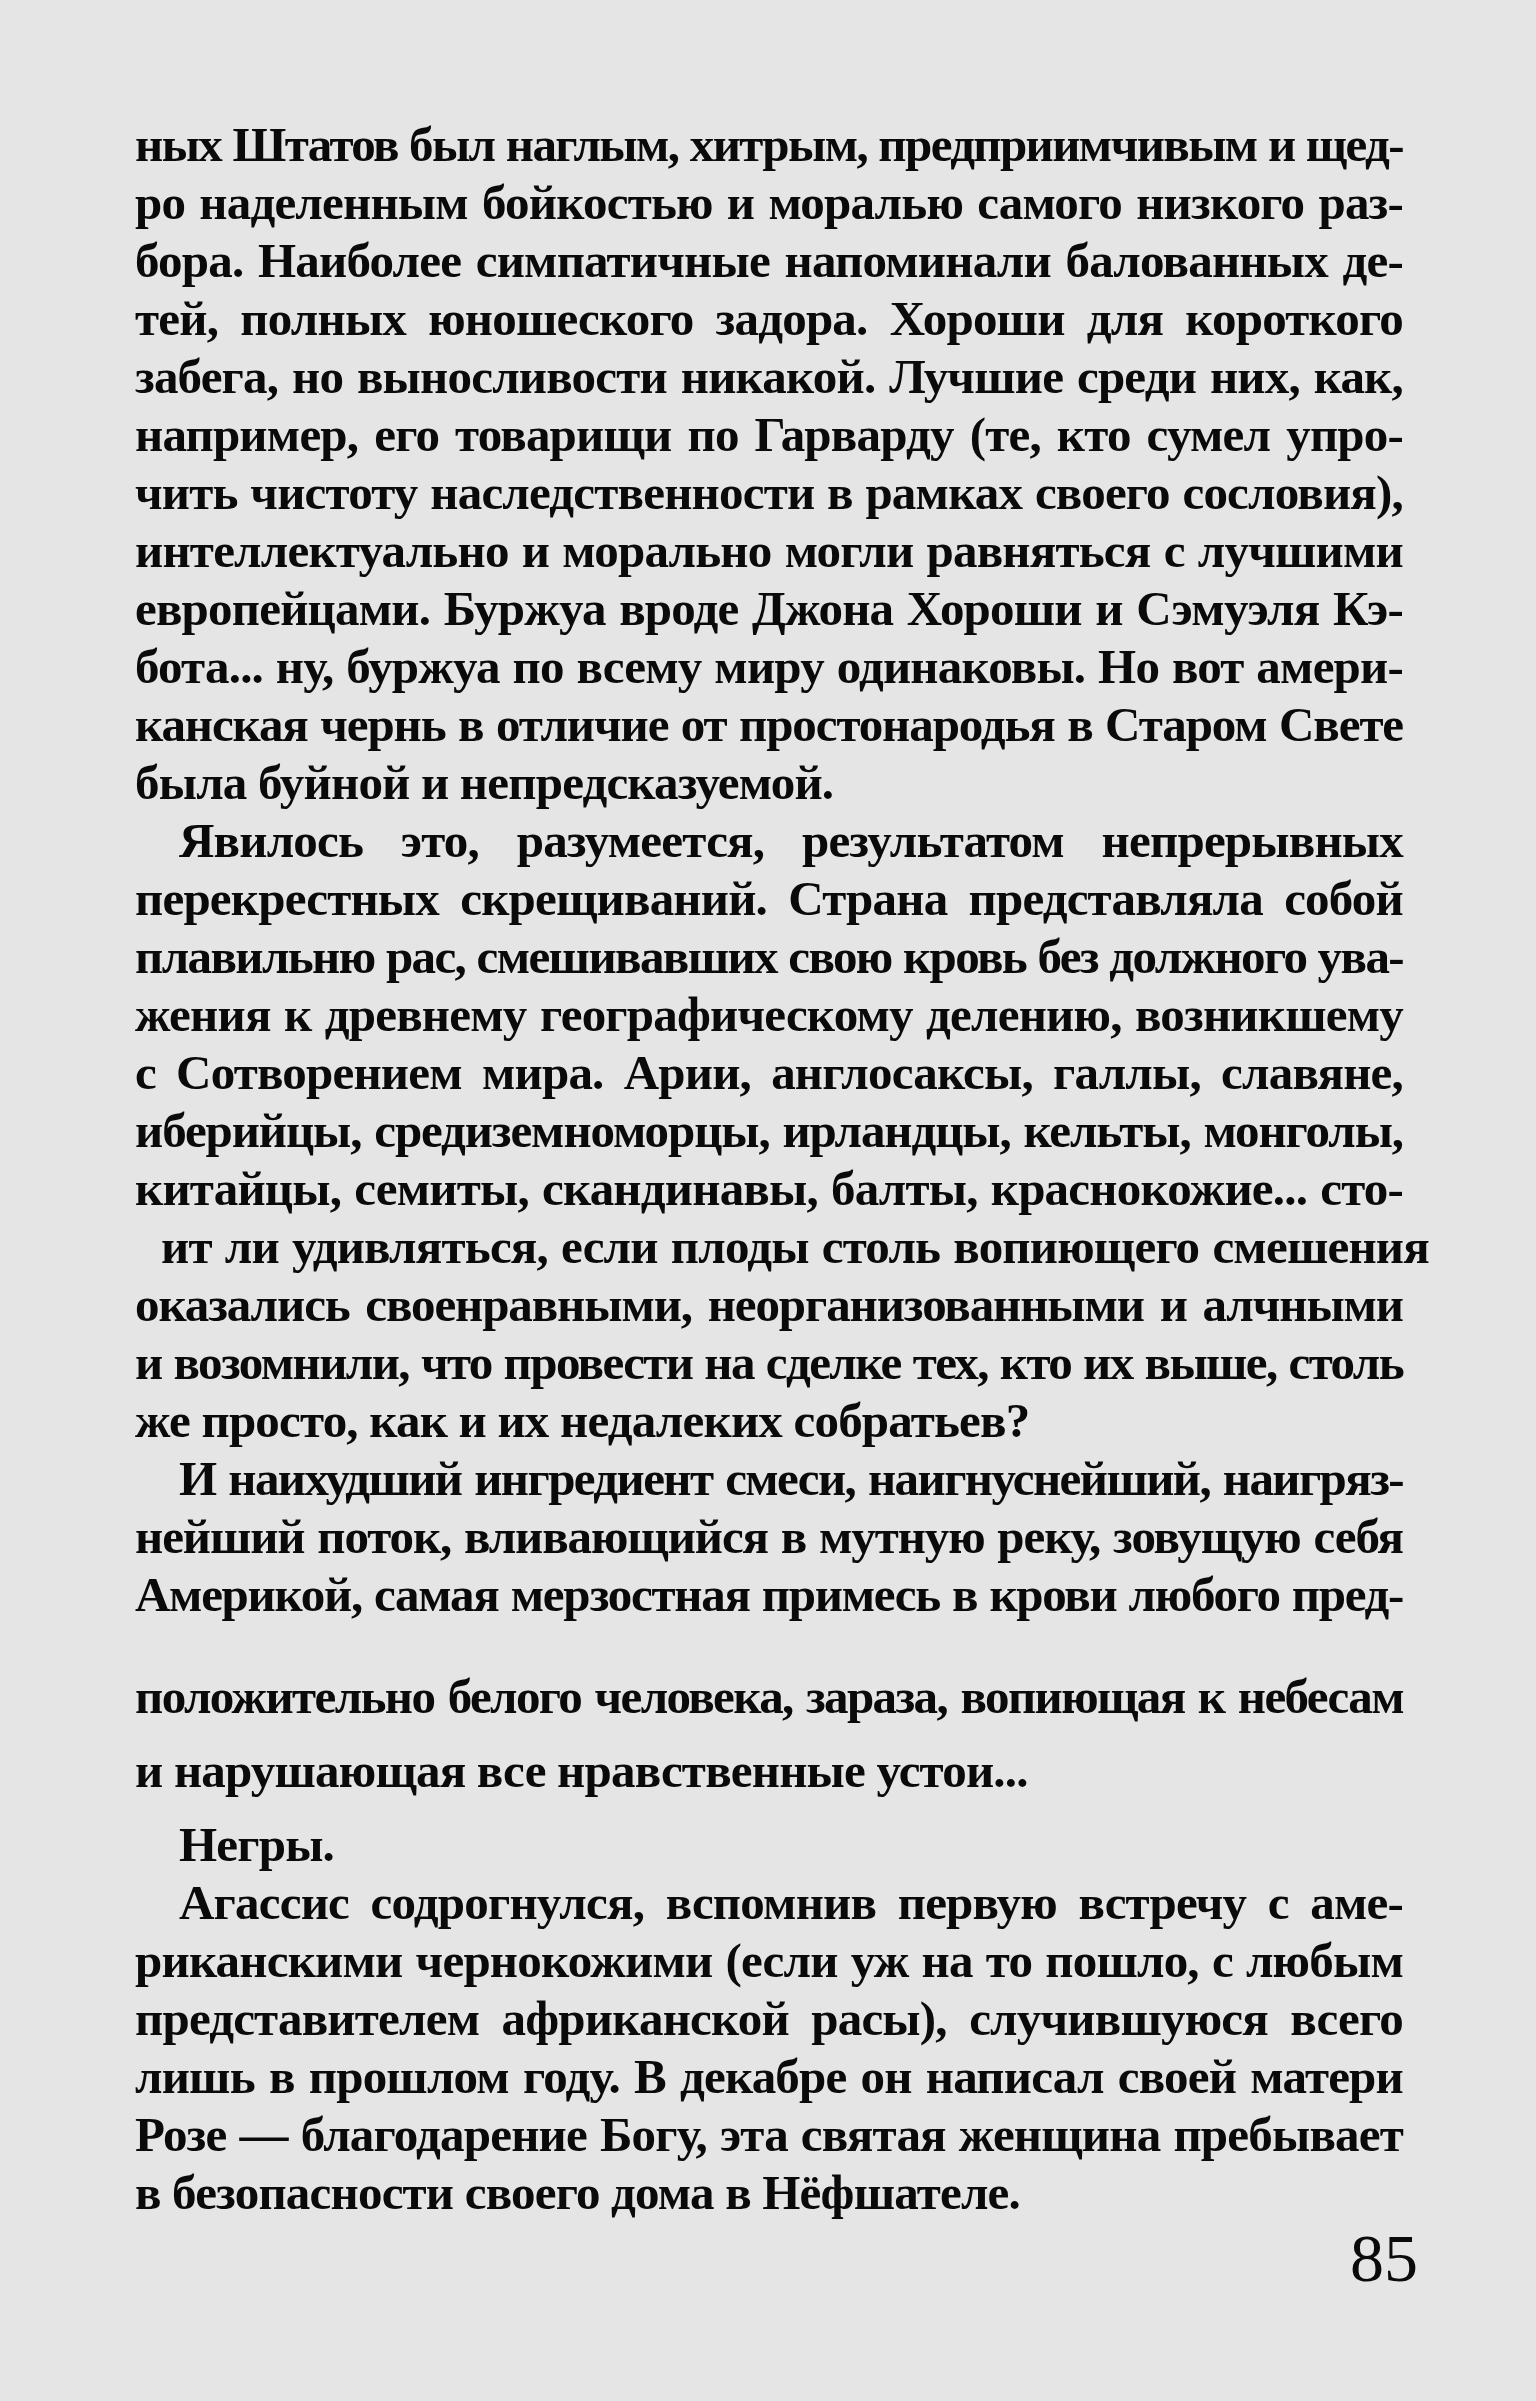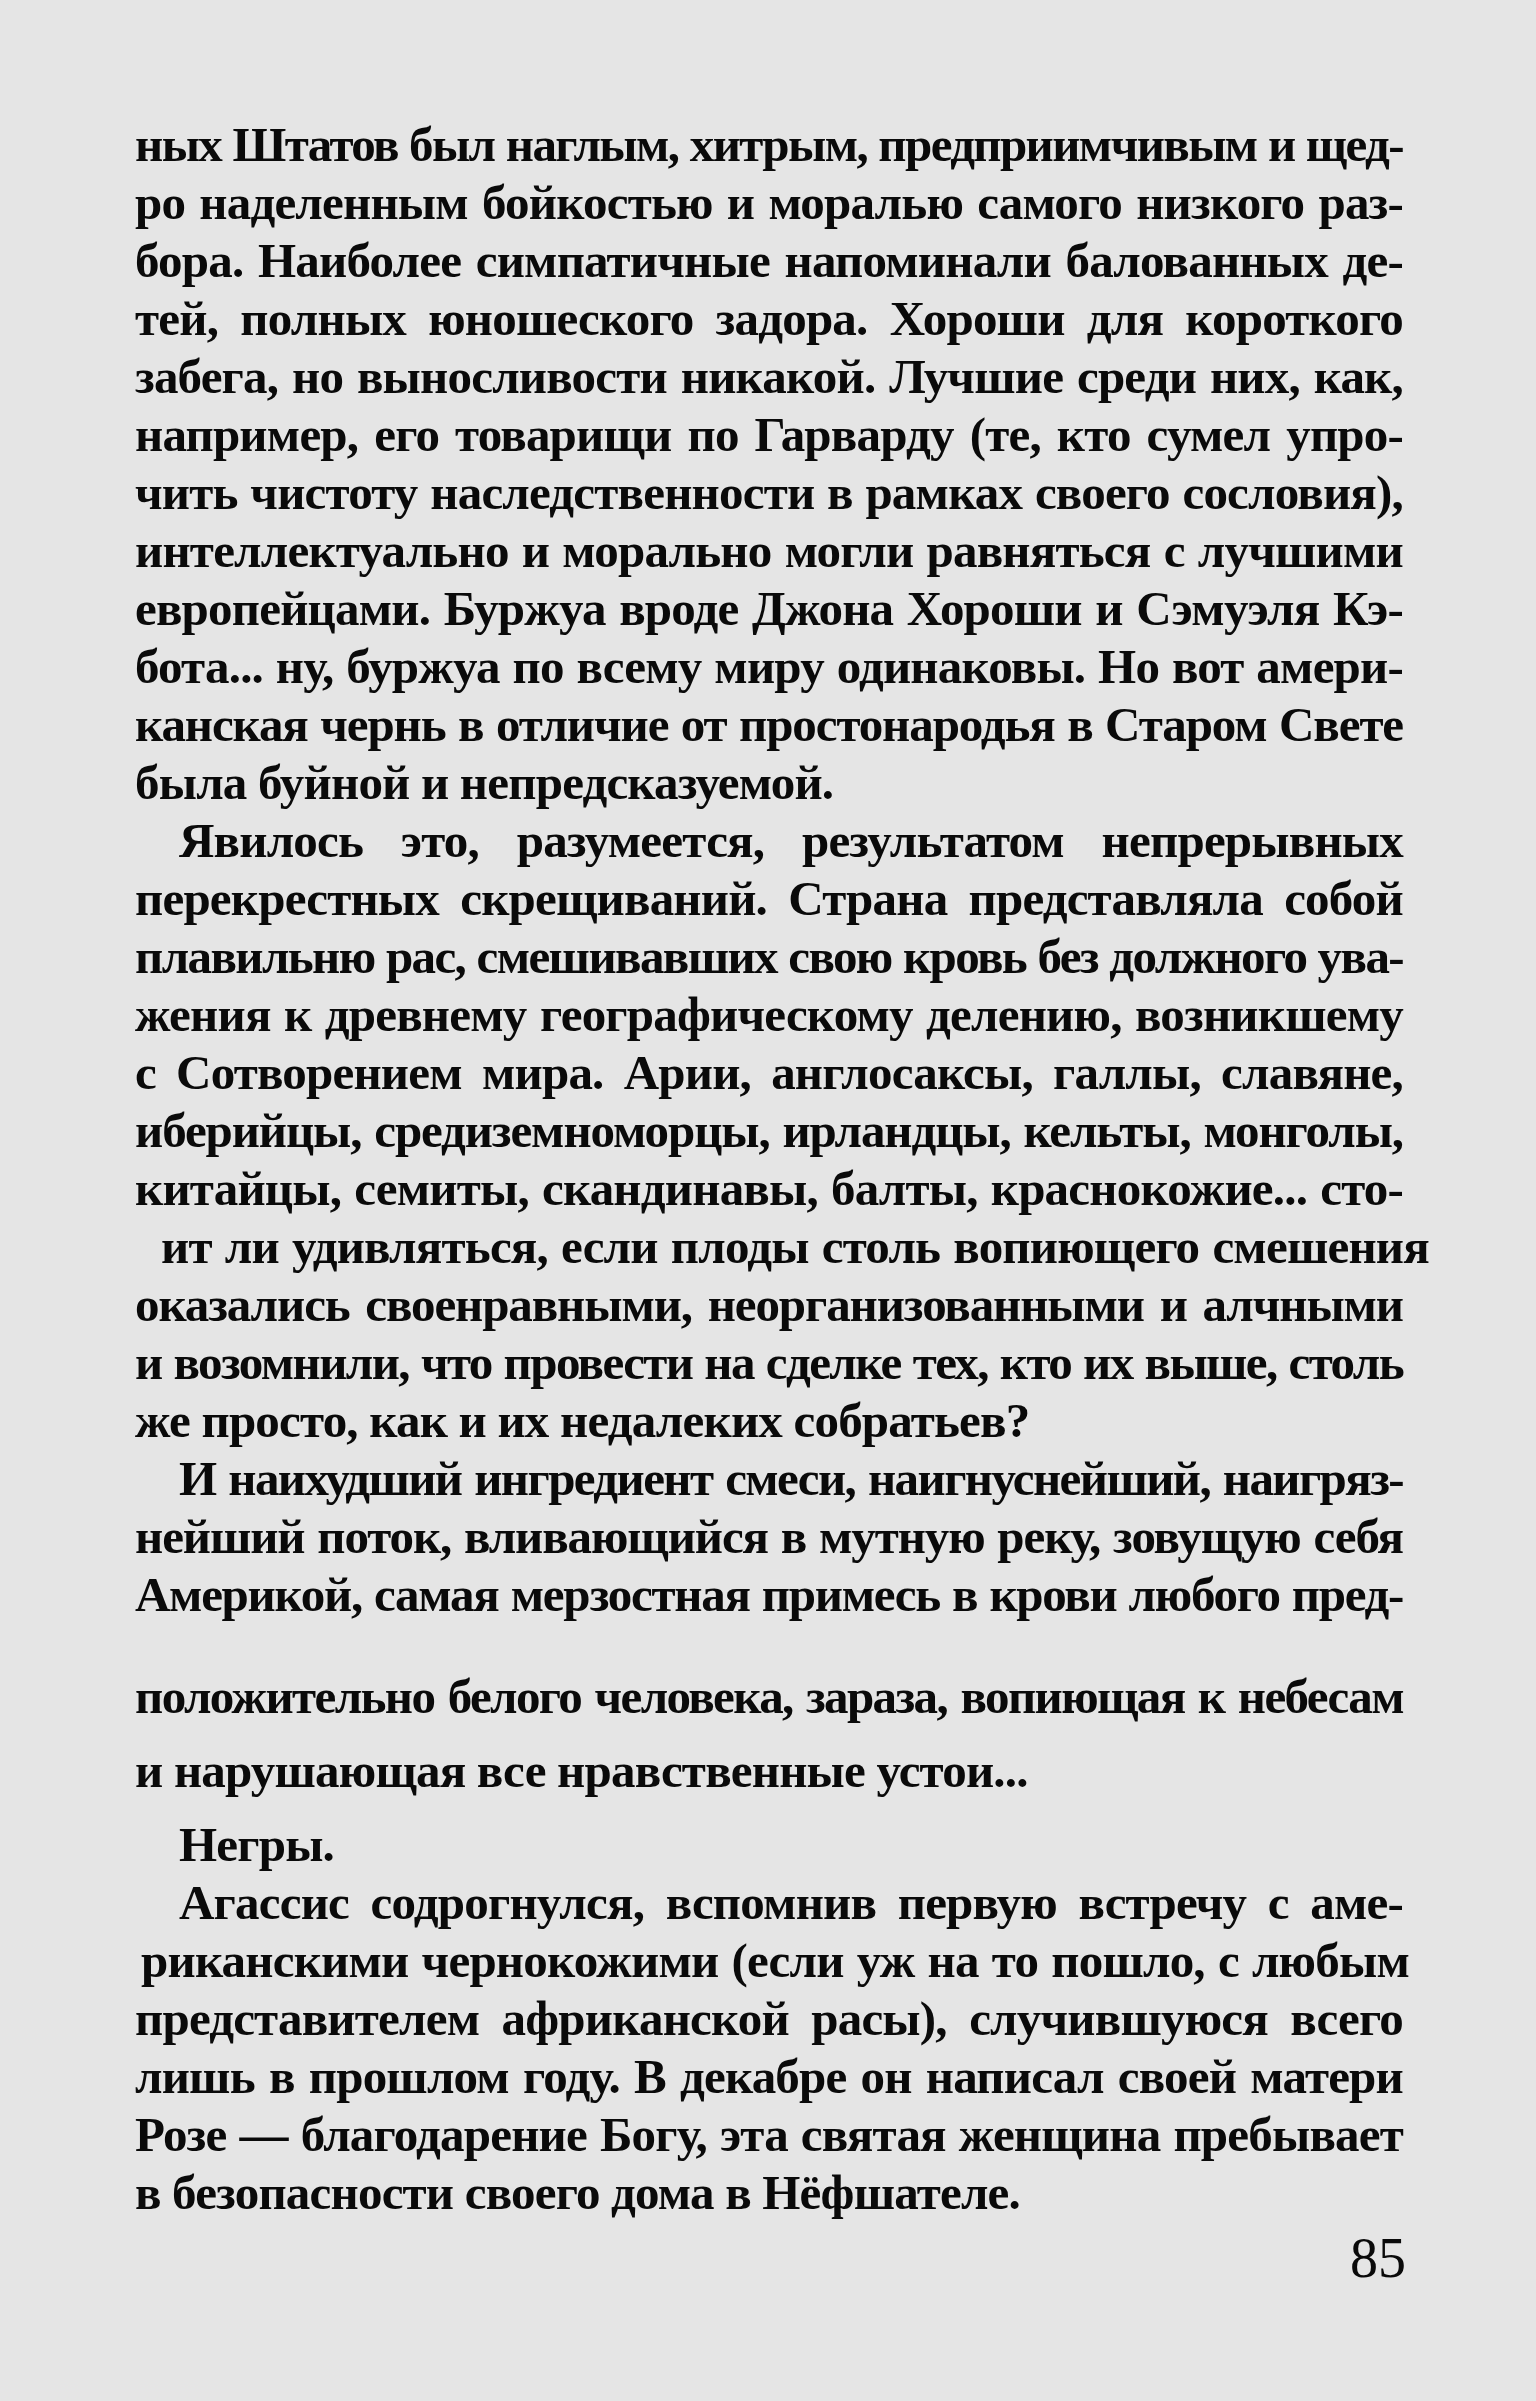--- a/index.html
+++ b/index.html
@@ -54,21 +54,21 @@
       white-space: normal;
       text-align: inherit;
       text-align-last: inherit;
     }
     .page-number {
       position: absolute;
       left: 1350px;
       top: 2226px;
       font-family: "Liberation Serif", "DejaVu Serif", serif;
       font-weight: normal;
-      font-size: 56px;
+      font-size: 68px;
       line-height: 64px;
       color: #0a0a0a;
     }
   </style>
 </head>
 <body>
 
 <div class="page">
   <div class="text-block" id="text-block">
       <div class="paragraph">
@@ -164,21 +164,21 @@
       <div class="paragraph">
         <span class="line indent last">
           <span class="line-inner" style="white-space: normal; display: block; width: 100%; margin-top: 16px;">Негры.</span>
         </span>
       </div>
       <div class="paragraph">
         <span class="line indent">
           <span class="line-inner" style="white-space: normal; display: block; width: 100%;">Агассис содрогнулся, вспомнив первую встречу с аме-</span>
         </span>
         <span class="line">
-          <span class="line-inner" style="white-space: normal; display: block; width: 100%; margin-left: 6px;">риканскими чернокожими (если уж на то пошло, с любым</span>
+          <span class="line-inner" style="white-space: normal; display: block; width: 100%;">риканскими чернокожими (если уж на то пошло, с любым</span>
         </span>
         <span class="line">
           <span class="line-inner" style="white-space: normal; display: block; width: 100%;">представителем африканской расы), случившуюся всего</span>
         </span>
         <span class="line">
           <span class="line-inner" style="white-space: normal; display: block; width: 100%;">лишь в прошлом году. В декабре он написал своей матери</span>
         </span>
         <span class="line">
           <span class="line-inner" style="white-space: normal; display: block; width: 100%;">Розе — благодарение Богу, эта святая женщина пребывает</span>
         </span>

